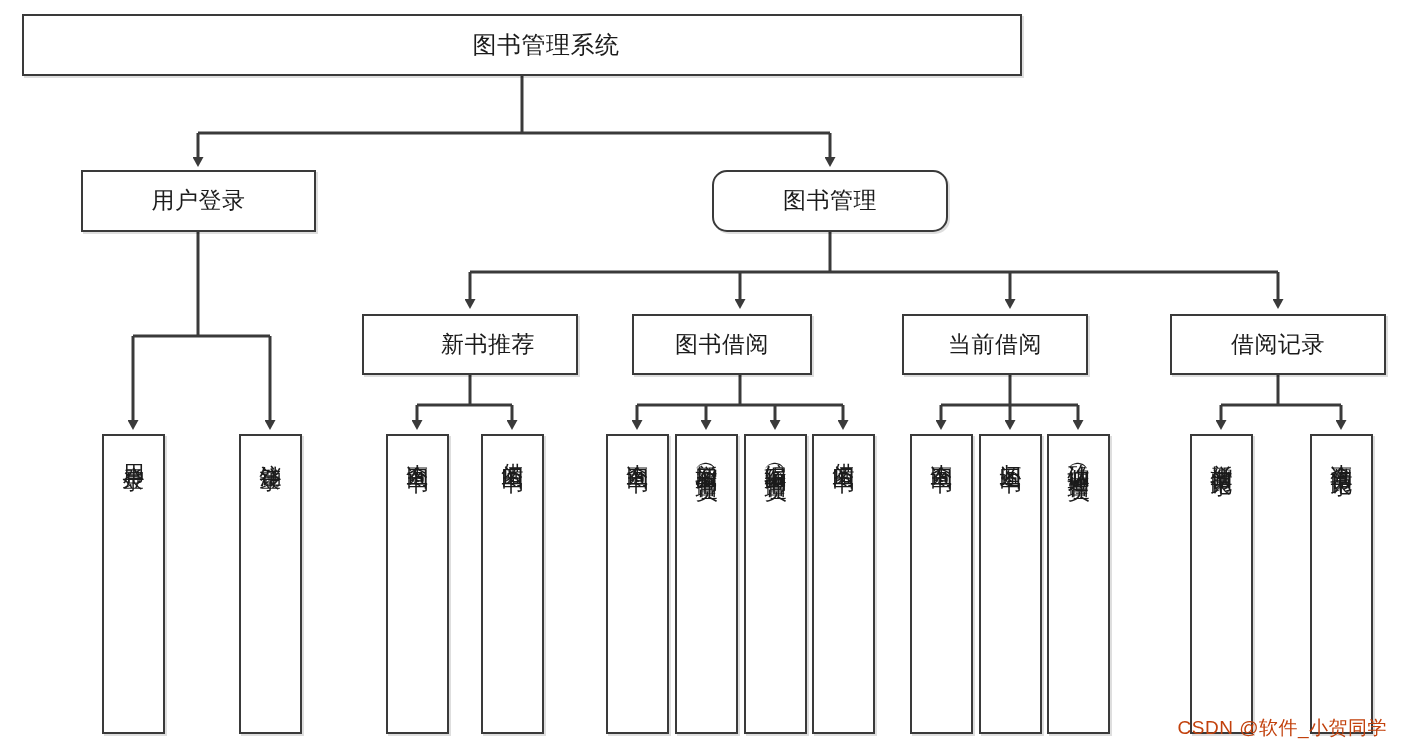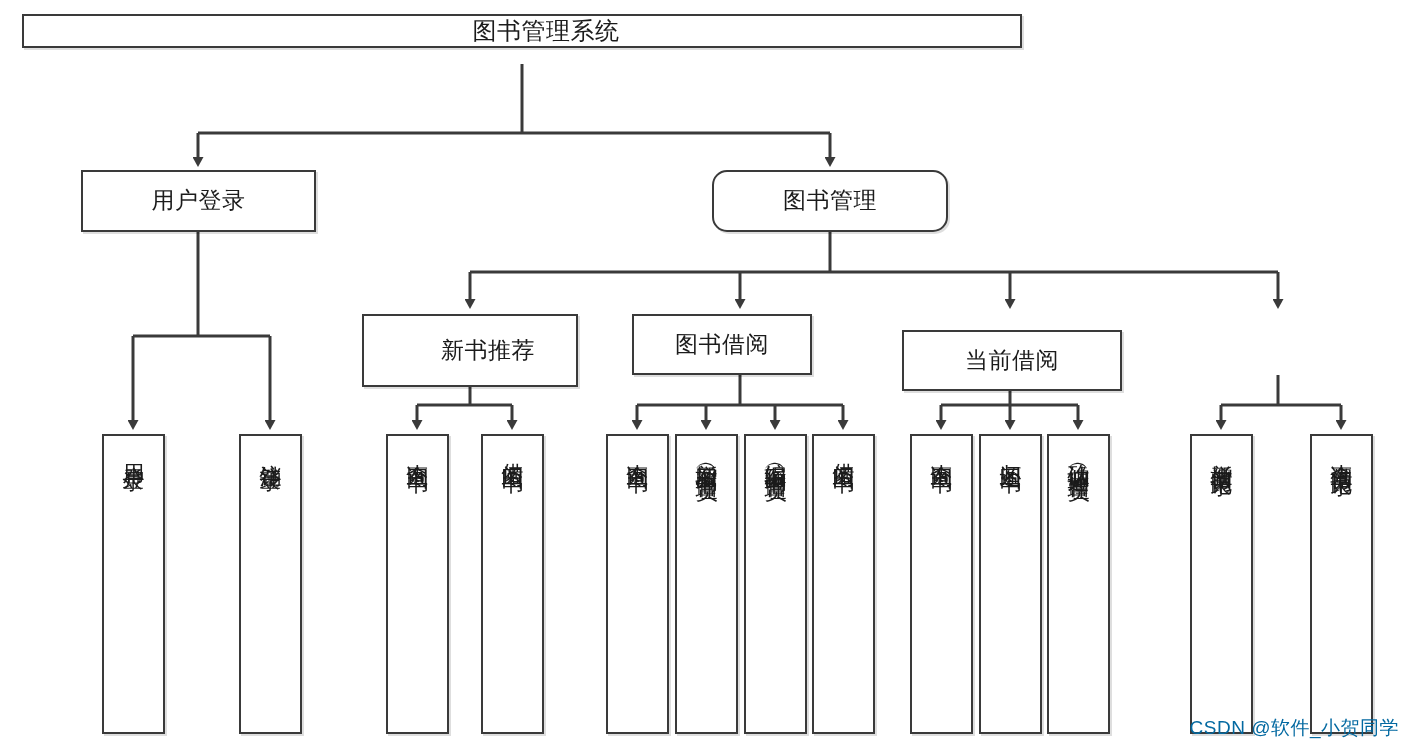--- a/index.html
+++ b/index.html
@@ -58,24 +58,24 @@
   .node.v .label {
     writing-mode: vertical-rl;
     text-orientation: upright;
     font-size: 22px;
     letter-spacing: 2.5px;
     line-height: 1;
     white-space: nowrap;
   }
   .watermark {
     position: absolute;
-    right: 6px;
+    right: 18px;
     bottom: 6px;
     font-size: 19px;
-    color: #0369a1;
+    color: #c2410c;
     white-space: nowrap;
     letter-spacing: 0.5px;
   }
 </style>
 </head>
 <body>
 
 <div id="canvas">
 
   <svg class="wires" viewBox="0 0 1405 747" xmlns="http://www.w3.org/2000/svg">
@@ -121,39 +121,42 @@
       <path d="M1010,405 L1010,421" marker-end="url(#arrow)"></path>
       <path d="M1078,405 L1078,421" marker-end="url(#arrow)"></path>
 
       <path d="M1278,375 L1278,405"></path>
       <path d="M1221,405 L1341,405"></path>
       <path d="M1221,405 L1221,421" marker-end="url(#arrow)"></path>
       <path d="M1341,405 L1341,421" marker-end="url(#arrow)"></path>
     </g>
   </svg>
 
-  <div class="node root h" style="left:22px; top:14px; width:1000px; height:34px;padding-left:48px;">
+  <div class="node root h" style="left:22px; top:14px; width:1000px; height:62px;padding-left:48px;">
     <span class="label">图书管理系统</span>
   </div>
 
   <div class="node h" style="left:81px; top:170px; width:235px; height:62px;">
     <span class="label">用户登录</span>
   </div>
   <div class="node h" style="left:712px; top:170px; width:236px; height:62px;border-radius:15px;">
     <span class="label">图书管理</span>
   </div>
 
-  <div class="node h" style="left:362px; top:314px; width:216px; height:73px;padding-left:36px;">
+  <div class="node h" style="left:362px; top:314px; width:216px; height:61px;padding-left:36px;">
     <span class="label">新书推荐</span>
   </div>
   <div class="node h" style="left:632px; top:314px; width:180px; height:61px;">
     <span class="label">图书借阅</span>
   </div>
-  <div class="node h" style="left:902px; top:314px; width:220px; height:61px;margin-top:16px;">
+  <div class="node h" style="left:902px; top:314px; width:186px; height:61px;">
     <span class="label">当前借阅</span>
+  </div>
+  <div class="node h" style="left:1170px; top:314px; width:216px; height:61px;">
+    <span class="label">借阅记录</span>
   </div>
 
   <div class="node v" style="left:102px; top:434px; width:63px; height:300px;">
     <span class="label">用户登录</span>
   </div>
   <div class="node v" style="left:239px; top:434px; width:63px; height:300px;">
     <span class="label">注销登录</span>
   </div>
 
   <div class="node v" style="left:386px; top:434px; width:63px; height:300px;">

